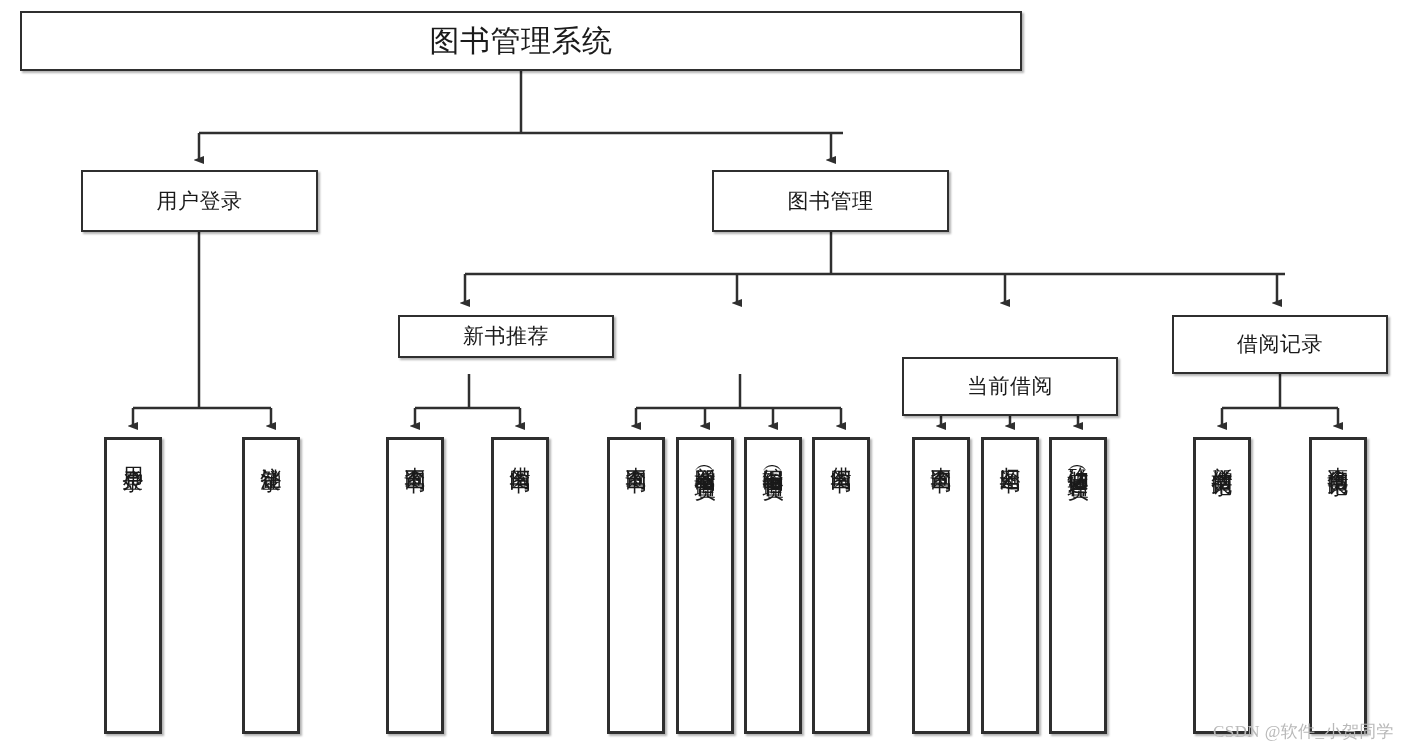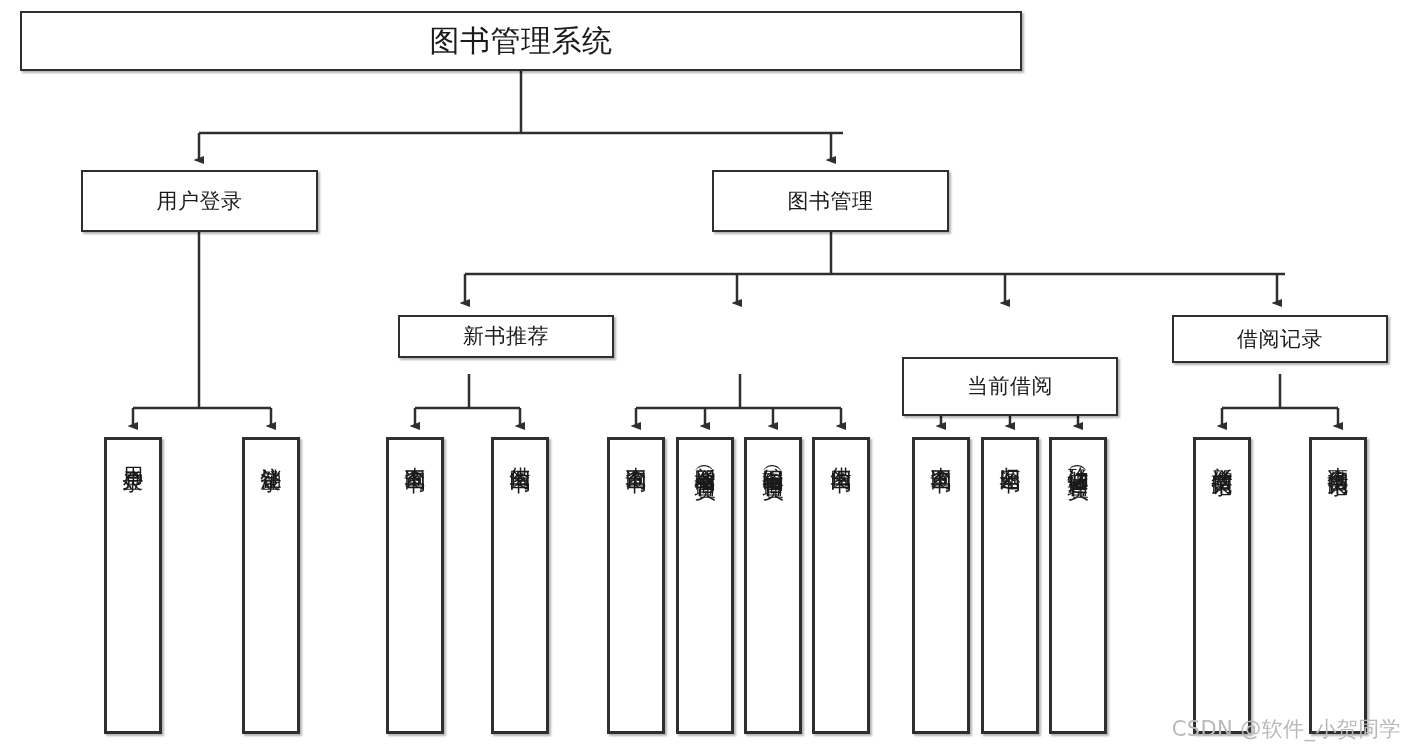--- a/index.html
+++ b/index.html
@@ -54,27 +54,28 @@
     text-orientation: upright;
     font-size: 21px;
     line-height: 1.34;
     letter-spacing: 2px;
     white-space: normal;
     max-height: 100%;
   }
   .node.root .node-label { font-size: 30px; }
   .watermark {
     position: absolute;
-    right: 4px;
+    right: 11px;
     bottom: 4px;
-    font-size: 21px;
+    font-size: 17px;
     color: #b9b9b9;
     letter-spacing: 0.4px;
     z-index: 5;
     white-space: nowrap;
+    font-family: Liberation Serif, serif;
   }
 </style>
 </head>
 <body>
 
 <div id="canvas">
 
   <svg id="wires" viewBox="0 0 1405 747">
     <defs>
       <marker id="arrow" markerWidth="10" markerHeight="10" refX="4" refY="5" orient="auto" markerUnits="userSpaceOnUse">
@@ -135,21 +136,21 @@
   <div class="node" style="left:712px; top:170px; width:237px; height:62px;">
     <span class="node-label">图书管理</span>
   </div>
 
   <div class="node" style="left:362px; top:315px; width:216px; height:43px;margin-left:36px;">
     <span class="node-label">新书推荐</span>
   </div>
   <div class="node" style="left:902px; top:315px; width:216px; height:59px;margin-top:42px;">
     <span class="node-label">当前借阅</span>
   </div>
-  <div class="node" style="left:1172px; top:315px; width:216px; height:48px;">
+  <div class="node" style="left:1172px; top:315px; width:216px; height:59px;">
     <span class="node-label">借阅记录</span>
   </div>
 
   <div class="node leaf" style="left:104px; top:437px; width:58px; height:297px;">
     <span class="node-label">用户登录</span>
   </div>
   <div class="node leaf" style="left:242px; top:437px; width:58px; height:297px;">
     <span class="node-label">注销登录</span>
   </div>
 

